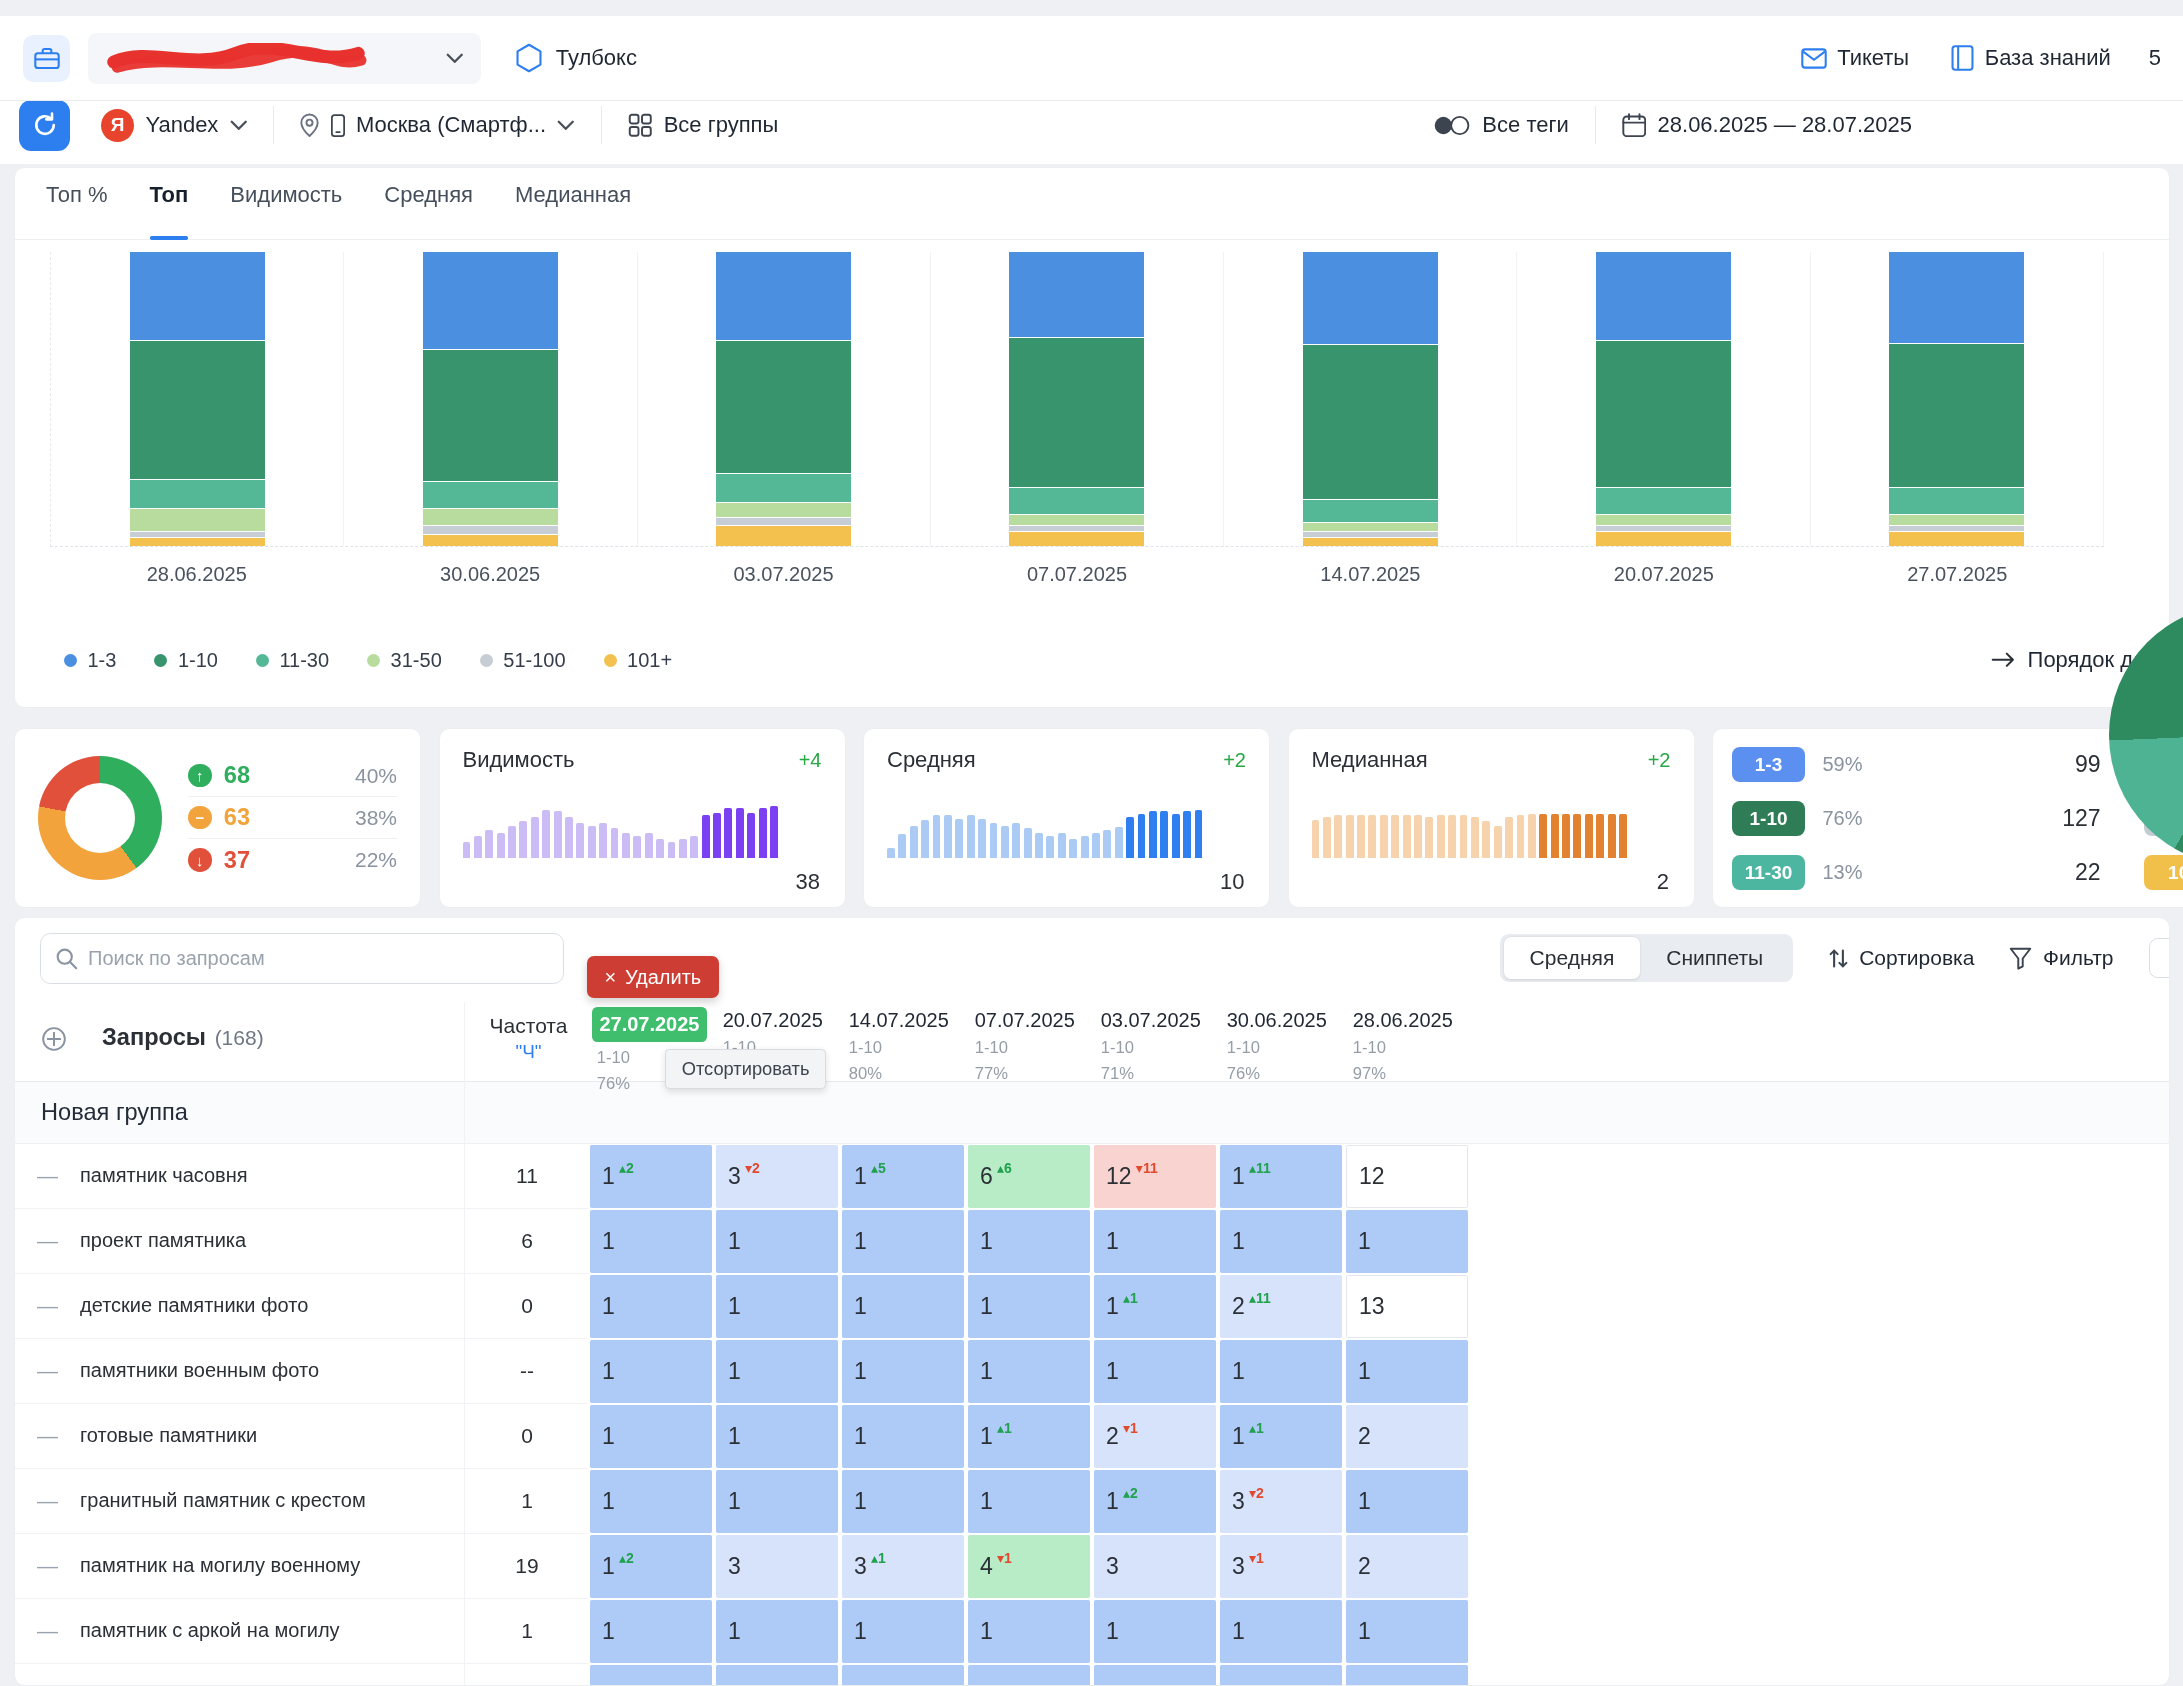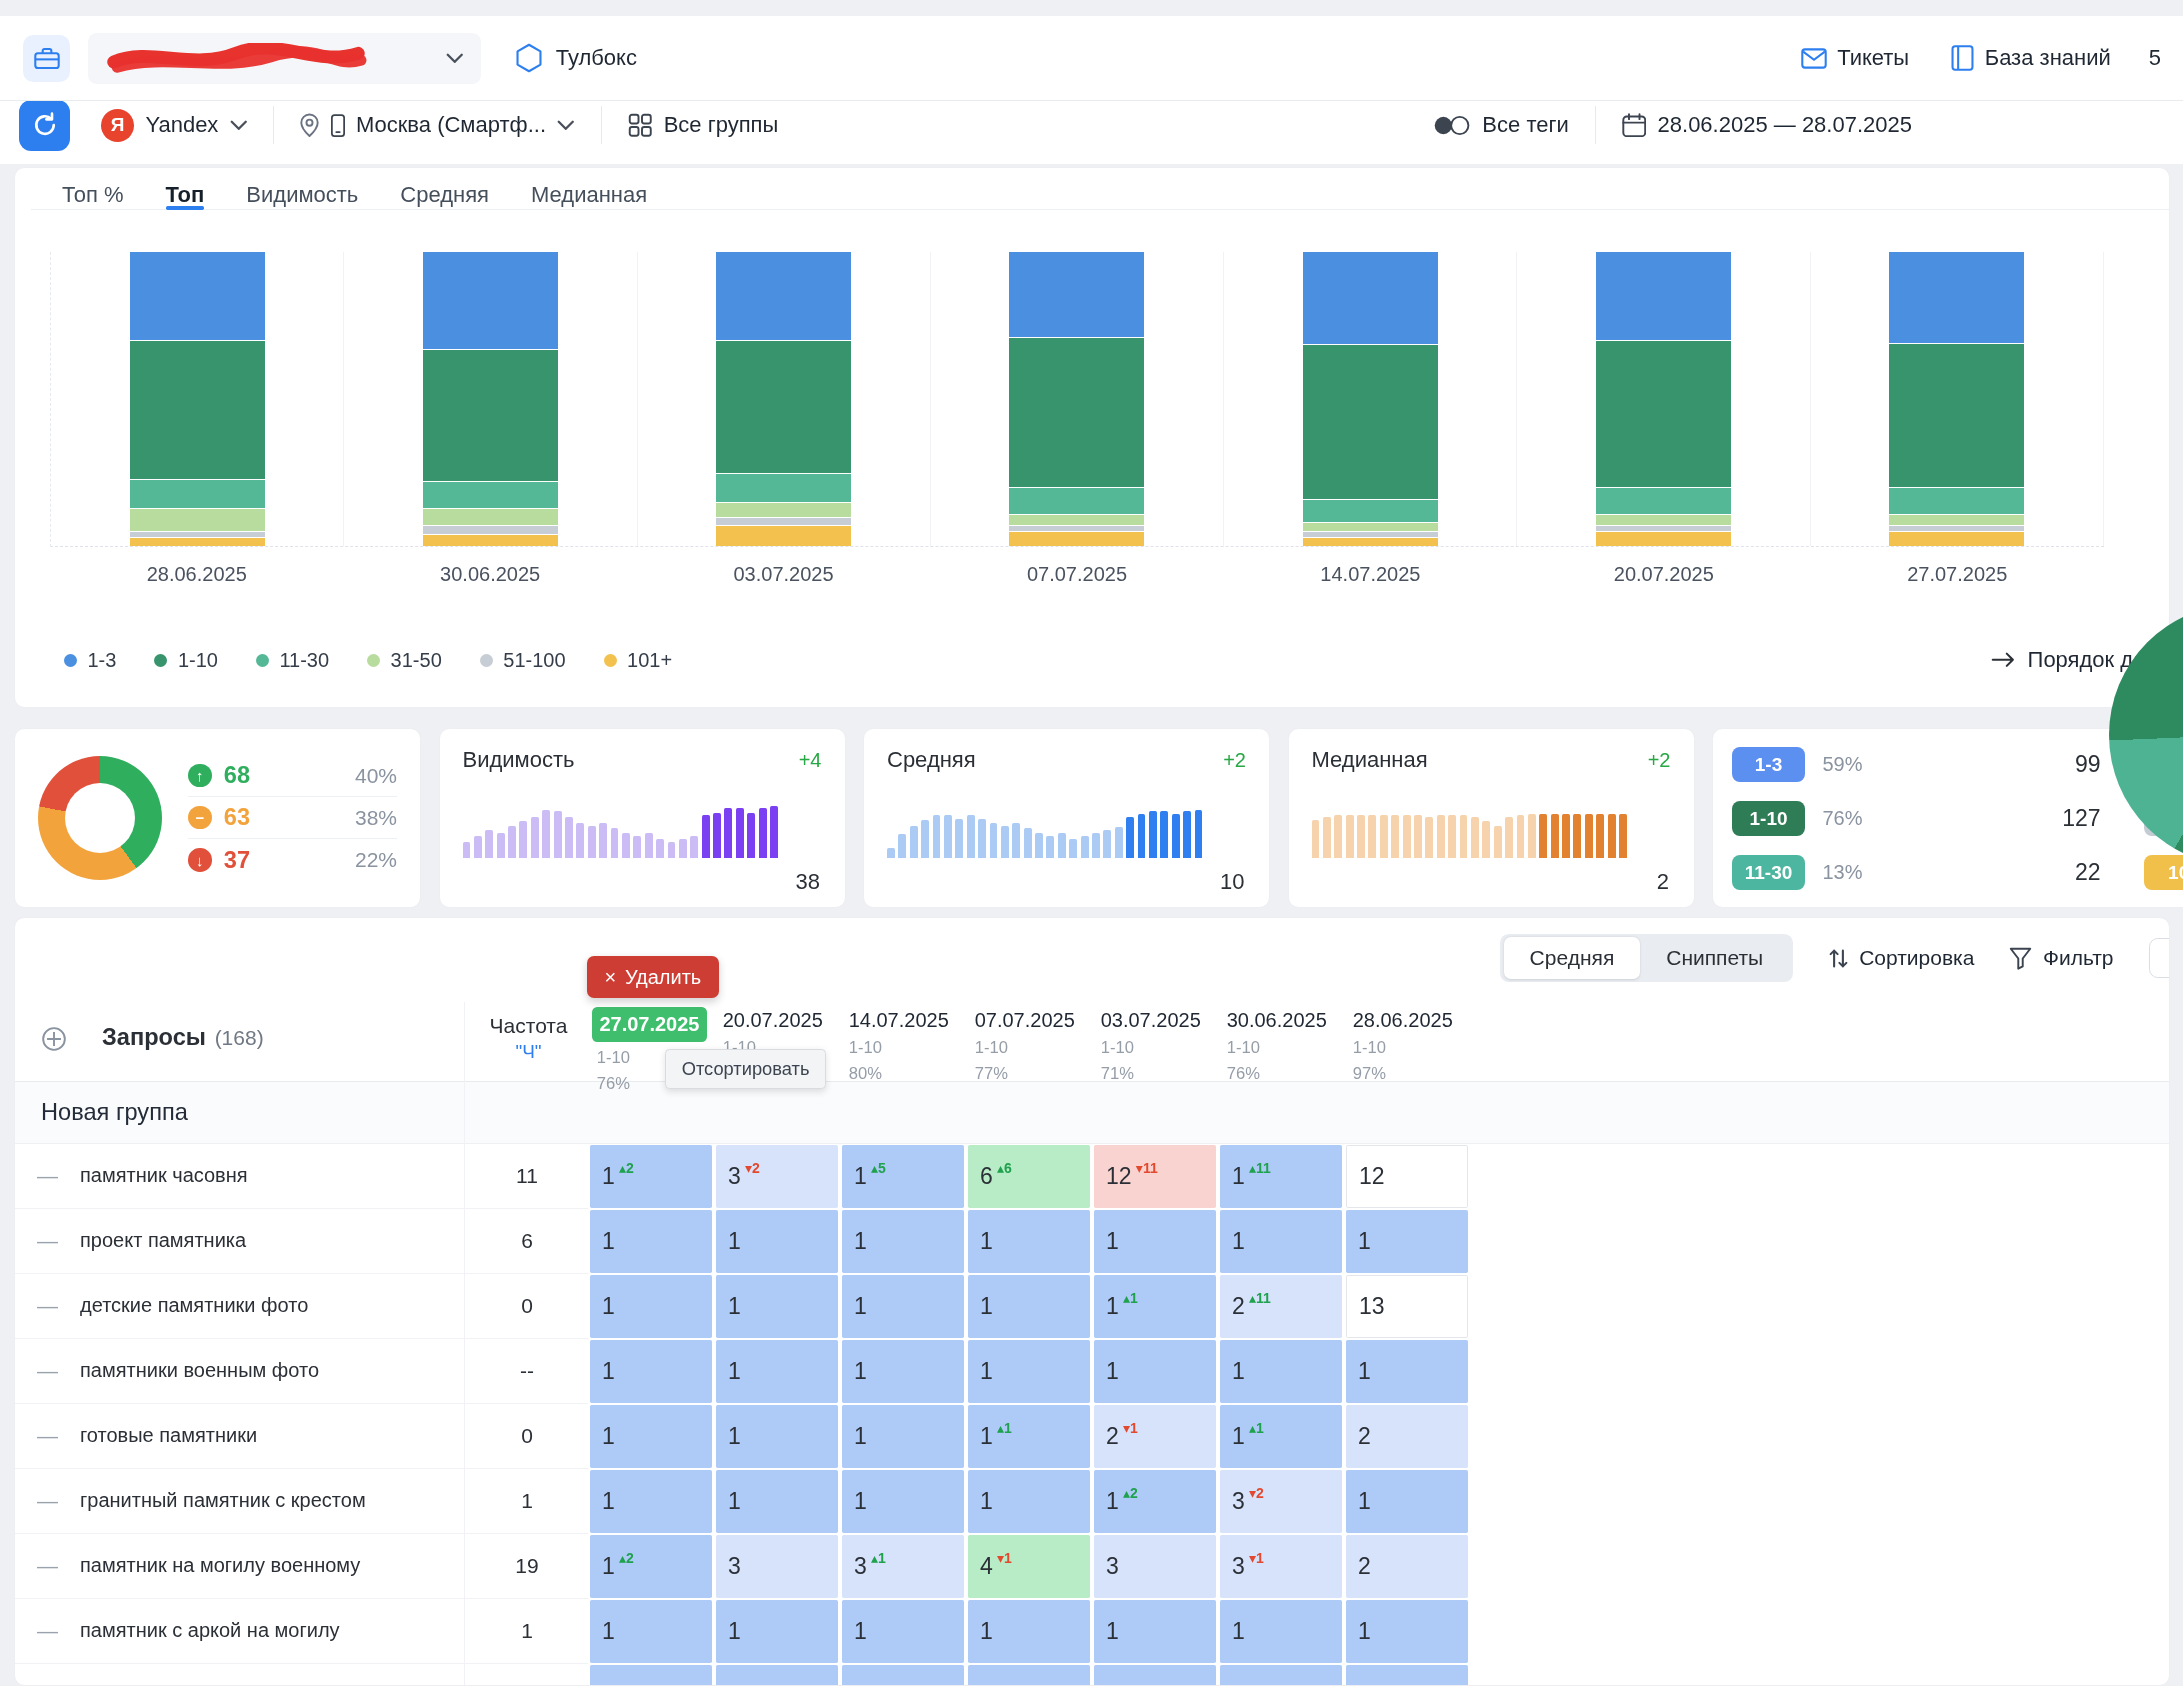--- a/index.html
+++ b/index.html
@@ -18,21 +18,21 @@
   
   .toolbar2{position:absolute;top:86px;left:0;width:100%;height:78px;background:#fff;display:flex;align-items:center;padding:0 19px;z-index:4;}
   .sync-btn{width:51px;height:51px;border-radius:12.2px;background:#2d7ff0;display:flex;align-items:center;justify-content:center;flex:none;}
   .select{display:flex;align-items:center;gap:11.4px;font-size:22px;color:#1f2733;white-space:nowrap;}
   .ya{width:33px;height:33px;border-radius:50%;background:#e8432d;color:#fff;font-size:19px;font-weight:700;display:flex;align-items:center;justify-content:center;}
   .vdiv{width:0.9px;height:38px;background:#e6e9ed;margin:0 26px;flex:none;}
   .flexspacer{flex:1;}
 
   
   .chart-card{position:absolute;left:14px;top:167px;width:2156px;height:541px;background:#fff;border-radius:10.5px;border:0.9px solid #eceef2;}
-  .tabs{display:flex;gap:42px;padding:14px 12px 0 31px;border-bottom:0.9px solid #edf0f3;height:42px;margin-left:16px;}
+  .tabs{display:flex;gap:42px;padding:14px 12px 0 31px;border-bottom:0.9px solid #edf0f3;height:72px;}
   .tab{font-size:22px;color:#454f5b;position:relative;padding-bottom:15.7px;cursor:pointer;}
   .tab.active{color:#16202b;font-weight:700;}
   .tab.active::after{content:'';position:absolute;left:0;right:0;bottom:-0.9px;height:3.5px;background:#2d7ff0;border-radius:1.7px;}
   .plot{position:absolute;left:35px;top:84px;width:2054px;height:295px;display:flex;border-bottom:0.9px dashed #dfe3e9;border-left:0.9px dashed #e6eaef;}
   .chart-col{flex:1;border-right:0.9px solid #f0f2f6;}
   .chart-bar{width:135px;margin:0 auto;height:100%;display:flex;flex-direction:column;}
   .seg+.seg{border-top:1.7px solid #fff;}
   .xlabels{position:absolute;left:35px;top:395px;width:2054px;display:flex;}
   .xlab{flex:1;text-align:center;font-size:20px;color:#49525e;}
   .legend-row{position:absolute;left:49px;right:14px;top:479px;display:flex;align-items:center;gap:38px;}
@@ -508,20 +508,27 @@
       <div class="ranges-col2">
           <span class="r-badge wide" style="background: rgb(165, 207, 126);">31-50</span>
           <span class="r-badge wide" style="background: rgb(195, 204, 211);">51-100</span>
           <span class="r-badge wide" style="background: rgb(240, 192, 74);">100+</span>
         </div>
     </div>
   </section>
 
   <section class="table-card">
     <div class="t-toolbar">
+      <div class="search">
+        <svg width="23" height="23" viewBox="0 0 26 26">
+            <circle cx="11" cy="11" r="8" fill="none" stroke="#8a93a0" stroke-width="2.4"></circle>
+            <path d="M17 17l7 7" stroke="#8a93a0" stroke-width="2.4" stroke-linecap="round"></path>
+          </svg>
+        <input type="text" placeholder="Поиск по запросам" style="">
+      </div>
       <div class="del-btn">
         <span>×</span>
         <span>Удалить</span>
       </div>
       <div class="tb-right">
         <div class="seg-ctl">
           <div class="seg-btn active">Средняя</div>
           <div class="seg-btn">Сниппеты</div>
         </div>
         <div class="tb-link">

